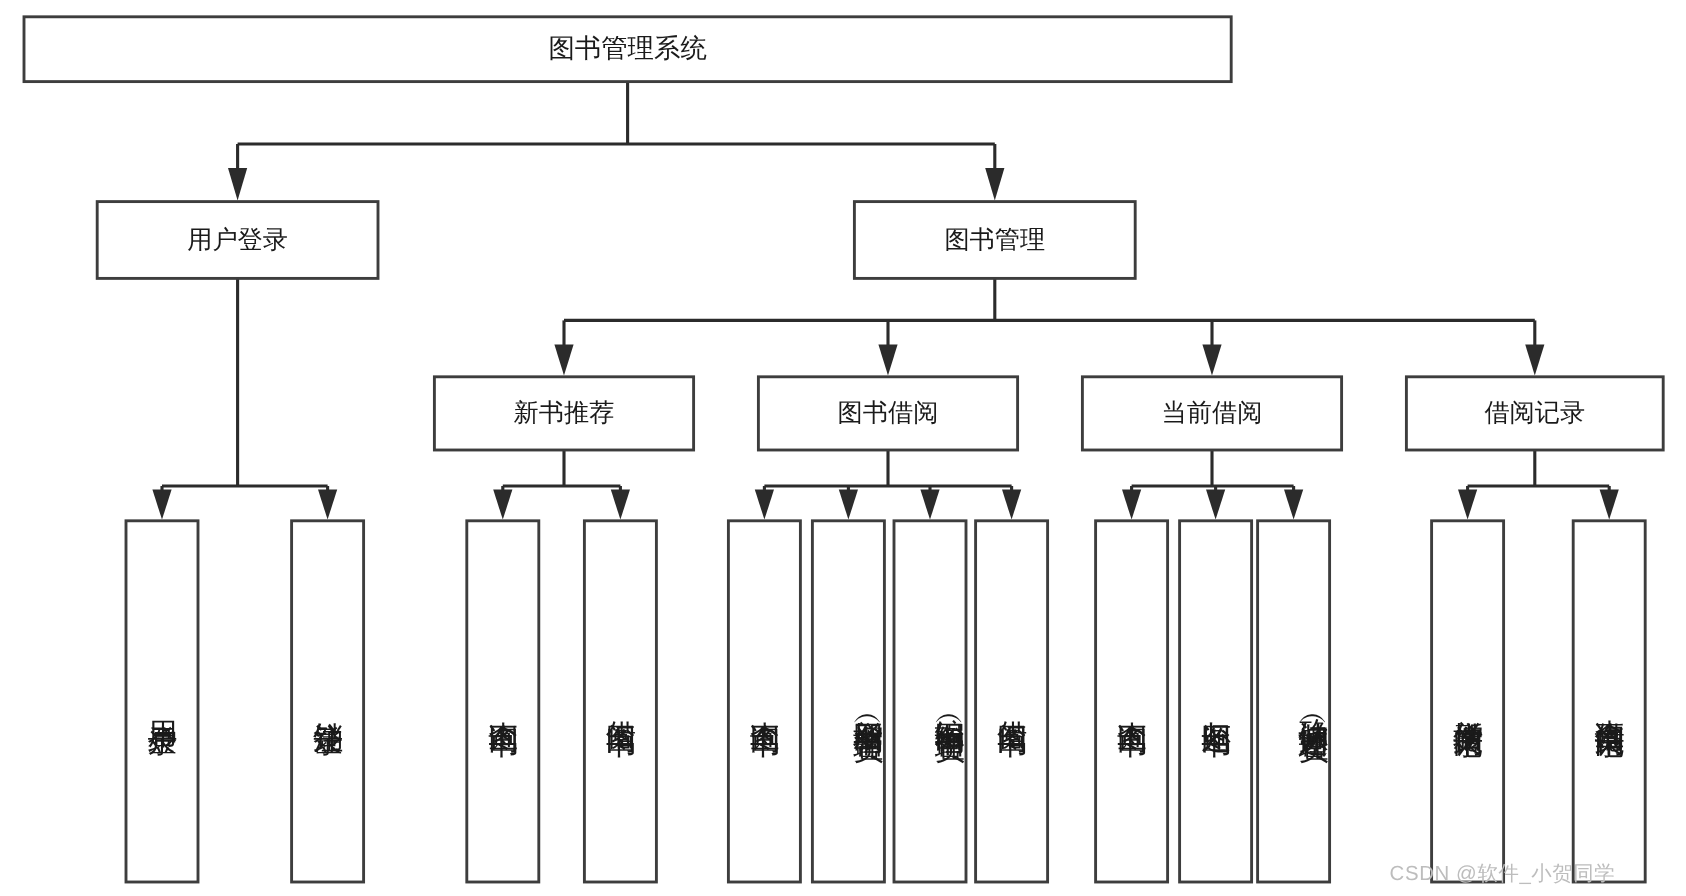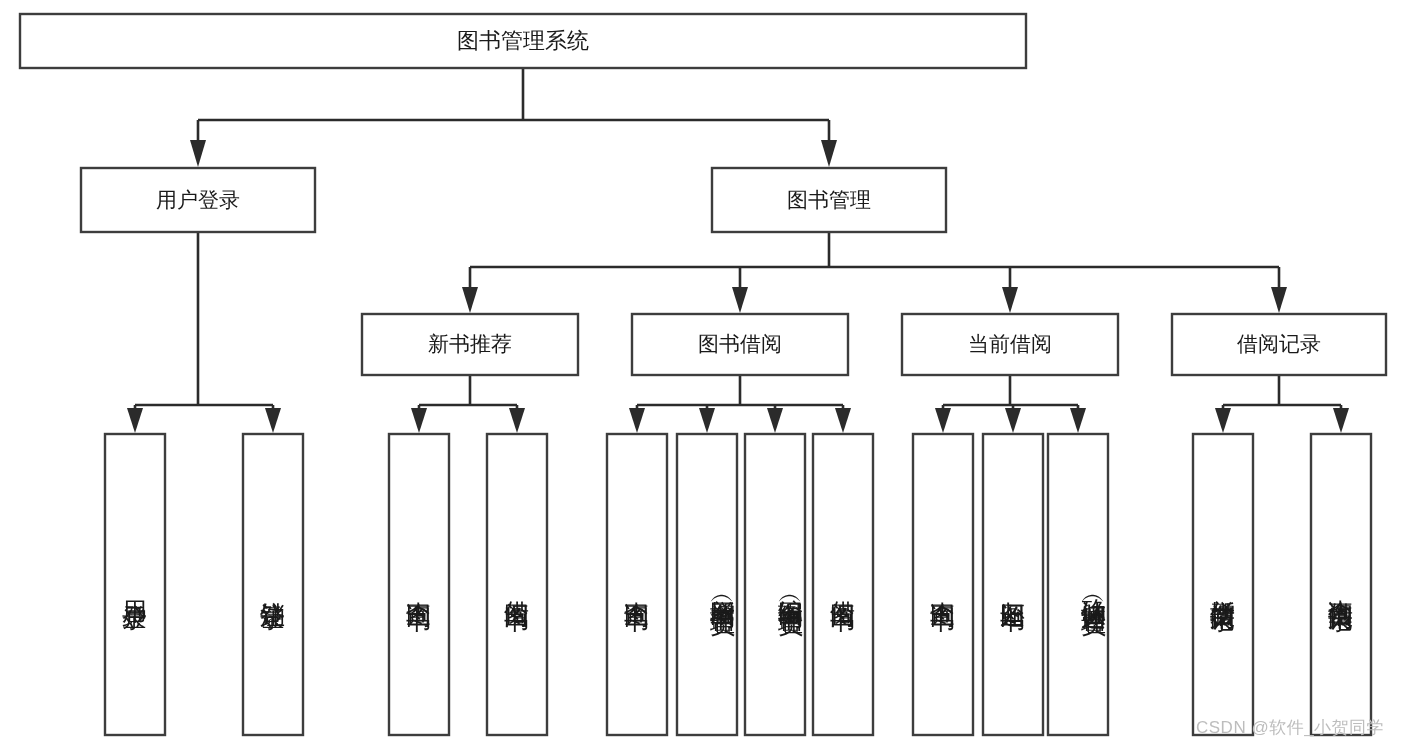--- a/index.html
+++ b/index.html
@@ -210,15 +210,15 @@
   <div class="vlabel center-v" style="left:607px; top:434px; width:60px; height:301px;">查询图书</div>
   <div class="vlabel" style="left:677px; top:440px; width:60px; height:295px;">新增图书（管理员）</div>
   <div class="vlabel" style="left:745px; top:440px; width:60px; height:295px;">编辑图书（管理员）</div>
   <div class="vlabel center-v" style="left:813px; top:434px; width:60px; height:301px;">借阅图书</div>
   <div class="vlabel center-v" style="left:913px; top:434px; width:60px; height:301px;">查询图书</div>
   <div class="vlabel center-v" style="left:983px; top:434px; width:60px; height:301px;">归还图书</div>
   <div class="vlabel" style="left:1048px; top:440px; width:60px; height:295px;">确认归还（管理员）</div>
   <div class="vlabel center-v" style="left:1193px; top:434px; width:60px; height:301px;">新增借阅记录</div>
   <div class="vlabel center-v" style="left:1311px; top:434px; width:60px; height:301px;">查询借阅记录</div>
 
-  <div class="watermark" style="left:1196px; top:716px;">CSDN @软件_小贺同学</div>
+  <div class="watermark" style="left:1158px; top:716px;">CSDN @软件_小贺同学</div>
 
 </div>
 
 </body></html>

